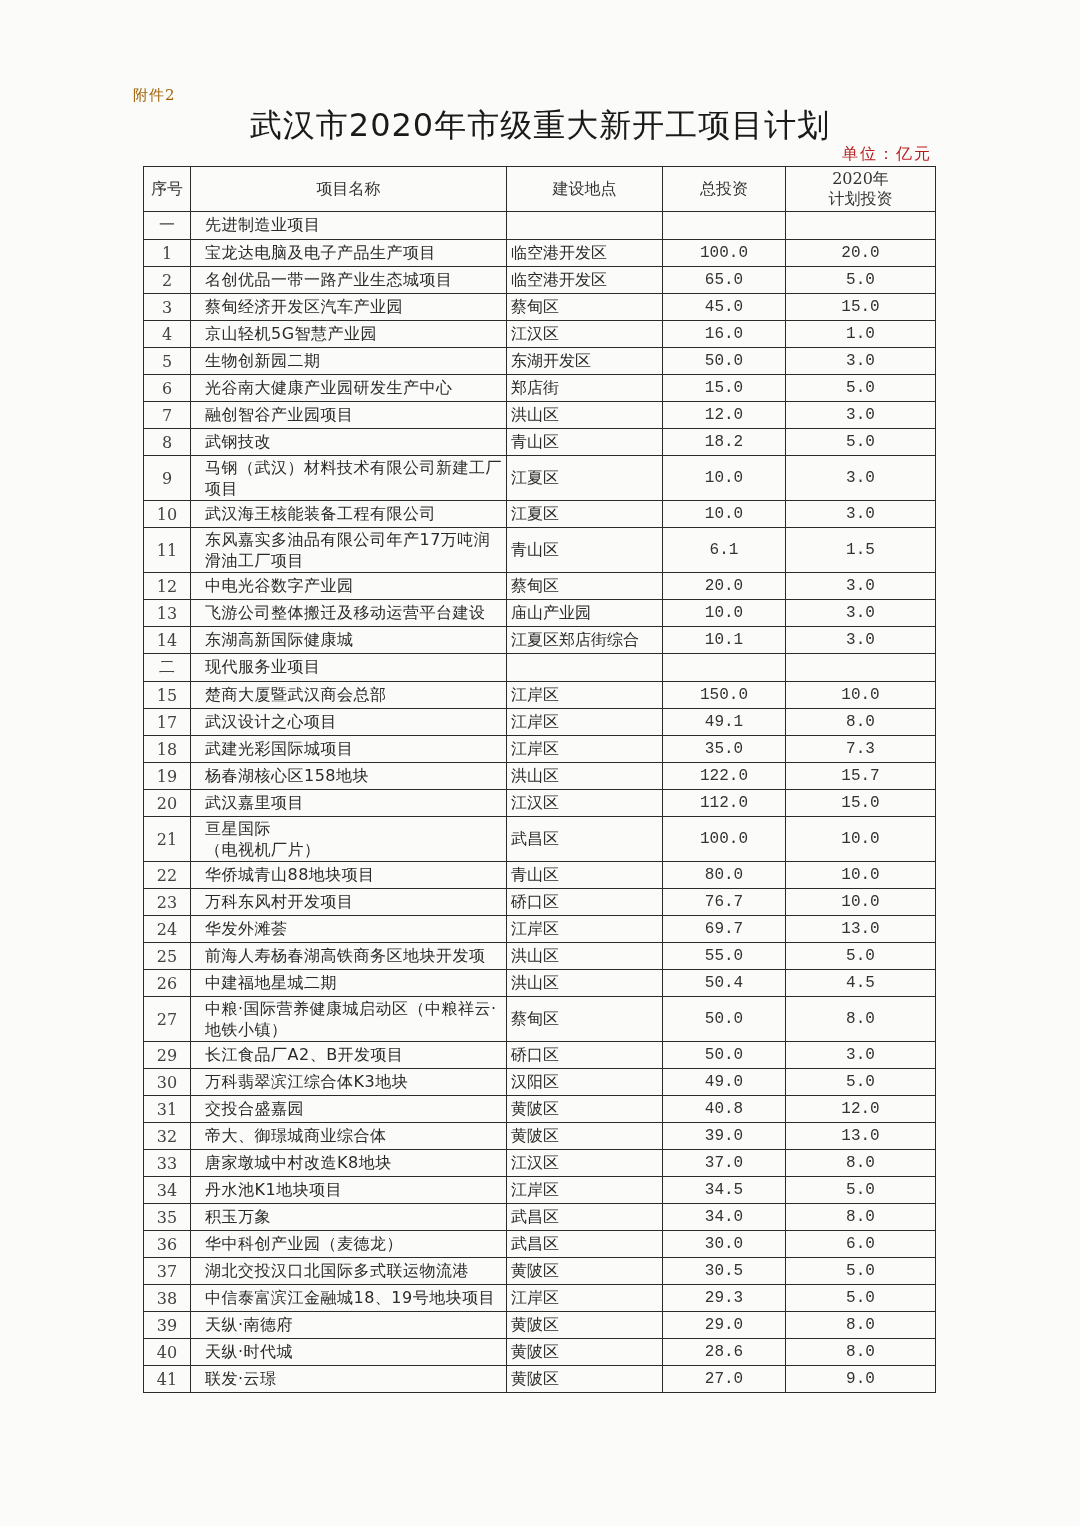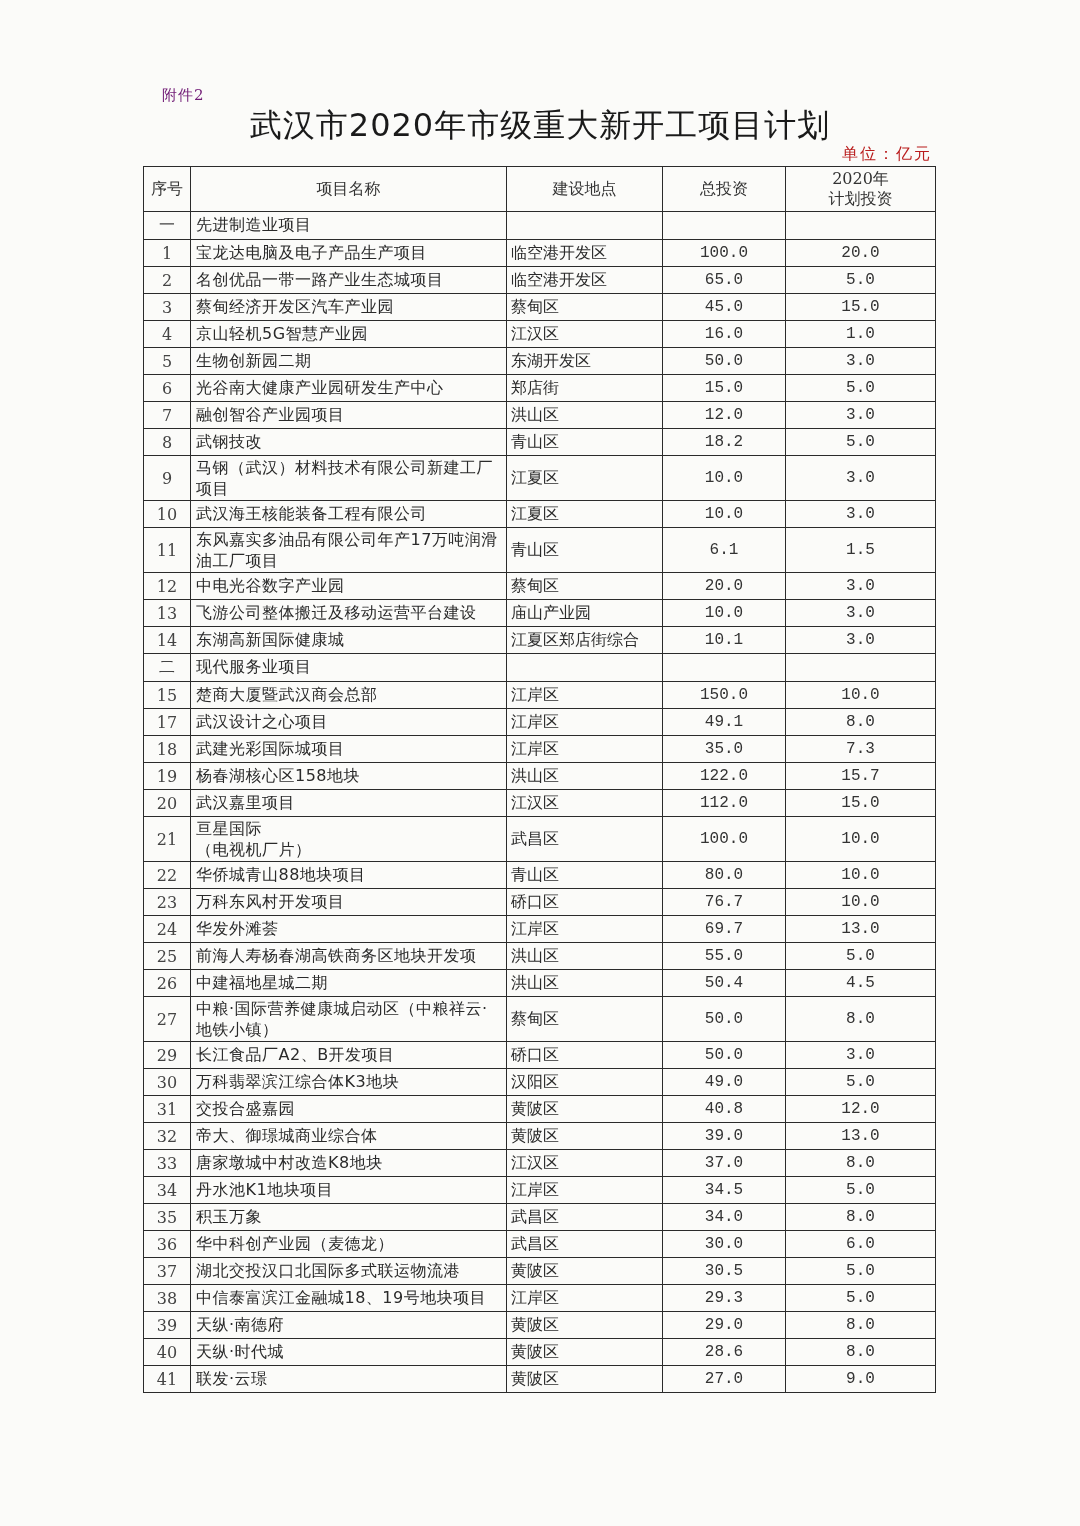--- a/index.html
+++ b/index.html
@@ -1,37 +1,37 @@
 <!DOCTYPE html>
 <html><head>
 <meta charset="utf-8">
 <style>
   html, body { margin: 0; padding: 0; }
   body {
     width: 1080px; height: 1526px; background: #fbfbf9; position: relative; overflow: hidden;
     font-family: "DejaVu Serif", "Liberation Serif", serif; color: #2a2a2a;
   }
-  .attach { position: absolute; left: 133px; top: 86px; font-size: 15px; color: #701a75; letter-spacing: 1px; margin-left: 29px; }
+  .attach { position: absolute; left: 133px; top: 86px; font-size: 15px; color: #a16207; letter-spacing: 1px; }
   .title {
     position: absolute; left: 0; width: 1080px; top: 104px; text-align: center;
     font-family: "DejaVu Sans", "Liberation Sans", sans-serif; font-size: 32px; color: #1a1a1a;
     letter-spacing: 1px; box-sizing: border-box;
   }
   .unit { position: absolute; right: 148px; top: 144px; font-size: 16px; color: #b91c1c; letter-spacing: 2px; }
   table.grid {
     position: absolute; left: 143px; top: 166px; width: 792px;
     border-collapse: collapse; table-layout: fixed; font-size: 16px;
   }
   table.grid td, table.grid th {
     border: 1.6px solid #2b2b2b; padding: 0 4px; overflow: hidden; white-space: nowrap; font-weight: normal;
     vertical-align: middle;
   }
   table.grid th { height: 44px; font-size: 16px; color: #333; line-height: 20px; }
   table.grid td.seq { text-align: center; color: #444; }
-  table.grid td.name { text-align: left; padding-left: 5px; font-family: "DejaVu Sans", "Liberation Sans", sans-serif; font-size: 16px; letter-spacing: 0.5px; }
+  table.grid td.name { text-align: left; padding-left: 14px; font-family: "DejaVu Sans", "Liberation Sans", sans-serif; font-size: 16px; letter-spacing: 0.5px; }
   table.grid td.name.wrap { white-space: normal; line-height: 21px; }
   table.grid td.loc { text-align: left; padding-left: 4px; font-family: Liberation Serif, serif; font-size: 16px; }
   table.grid td.num { text-align: center; font-family: "Liberation Mono", "DejaVu Sans Mono", monospace; font-size: 16px; color: #333; }
   tr.single td { height: 26px; }
   tr.double td { height: 44px; }
   tr.section td { height: 27px; }
   tr.section td.name { font-weight: normal; }
 </style>
 </head>
 <body>

